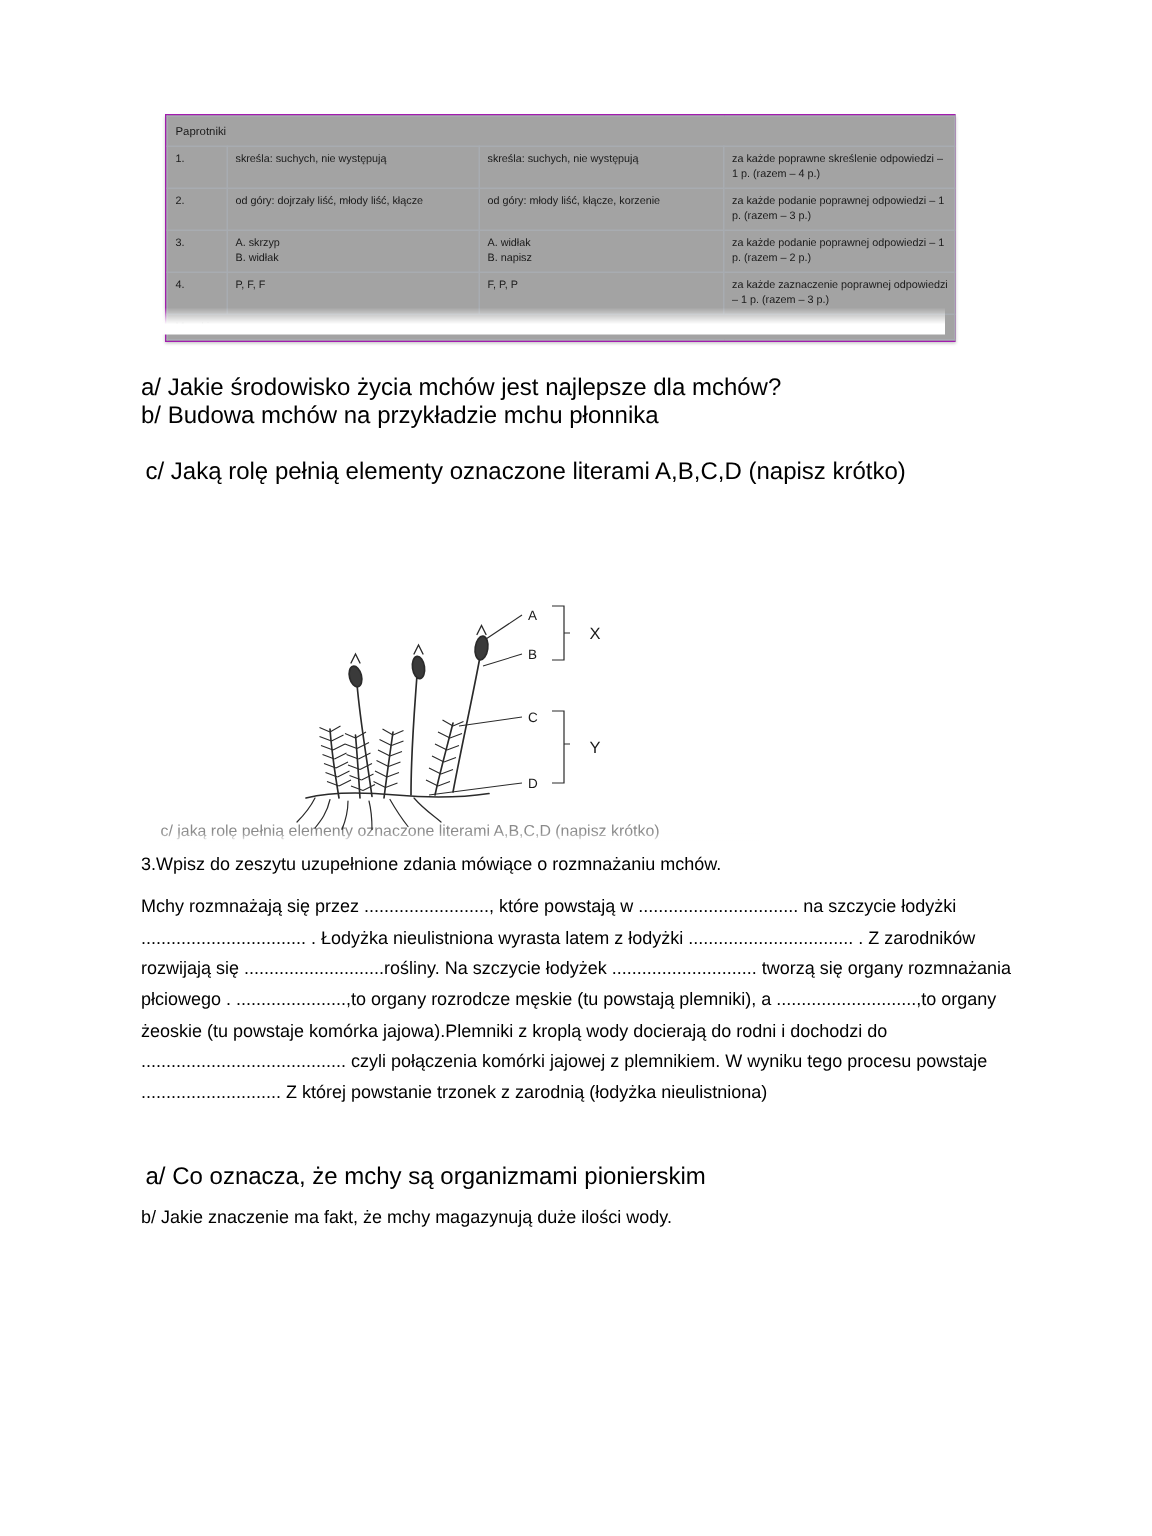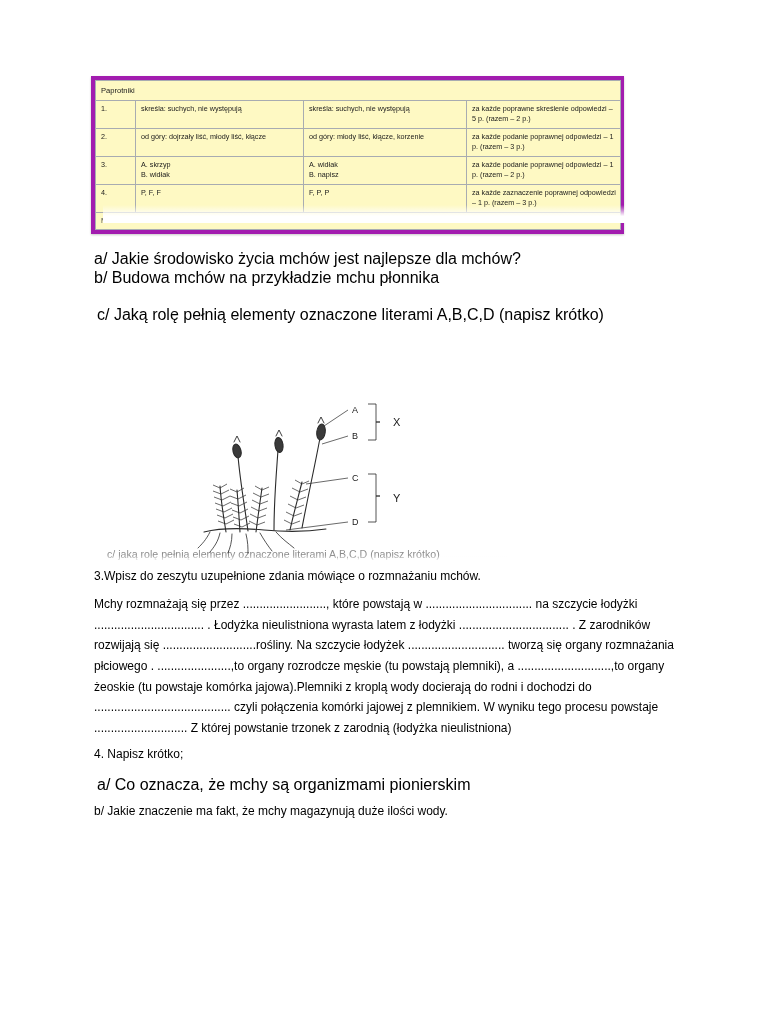--- a/index.html
+++ b/index.html
@@ -17,25 +17,25 @@
   }
   .page {
     position: absolute;
     inset: 0;
     background: #ffffff;
   }
 
   
   .table-wrap {
     position: absolute;
-    left: 91px;
+    left: 110px;
     top: 76px;
     width: 525px;
-    border: 4px solid #a21caf;
-    background: #fef9c3;
+    border: 1px solid #a21caf;
+    background: #a3a3a3;
     box-shadow: 0 1px 2px rgba(0,0,0,0.22);
   }
   table.keytable {
     border-collapse: collapse;
     width: 100%;
     table-layout: fixed;
     font-size: 7.2px;
     color: #1a1a1a;
   }
   table.keytable td {
@@ -140,21 +140,21 @@
           <col class="col-c">
       </colgroup>
       <tbody>
         <tr class="title">
           <td colspan="4">Paprotniki</td>
         </tr>
         <tr>
           <td>1.</td>
           <td>skreśla: suchych, nie występują</td>
           <td>skreśla: suchych, nie występują</td>
-          <td>za każde poprawne skreślenie odpowiedzi – 5 p. (razem – 2 p.)</td>
+          <td>za każde poprawne skreślenie odpowiedzi – 1 p. (razem – 4 p.)</td>
         </tr>
         <tr>
           <td>2.</td>
           <td>od góry: dojrzały liść, młody liść, kłącze</td>
           <td>od góry: młody liść, kłącze, korzenie</td>
           <td>za każde podanie poprawnej odpowiedzi – 1 p. (razem – 3 p.)</td>
         </tr>
         <tr>
           <td>3.</td>
           <td style="white-space:pre-line">A. skrzyp
@@ -241,17 +241,16 @@
         <path d="M178,22 L186,22 L186,40 L190,40 L186,40 L186,58 L178,58"></path>
         <path d="M178,92 L186,92 L186,114 L190,114 L186,114 L186,140 L178,140"></path>
       </g>
     </svg>
   </div>
   <div class="figcaption">c/ jaką rolę pełnią elementy oznaczone literami A,B,C,D (napisz krótko)</div>
 
   <div class="para p3">3.Wpisz do zeszytu uzupełnione zdania mówiące o rozmnażaniu mchów.</div>
   <div class="para pfill">Mchy rozmnażają się przez ........................., które powstają w ................................ na szczycie łodyżki ................................. . Łodyżka nieulistniona wyrasta latem z łodyżki ................................. . Z zarodników rozwijają się ............................rośliny. Na szczycie łodyżek ............................. tworzą się organy rozmnażania płciowego . ......................,to organy rozrodcze męskie (tu powstają plemniki), a ............................,to organy żeoskie (tu powstaje komórka jajowa).Plemniki z kroplą wody docierają do rodni i dochodzi do ......................................... czyli połączenia komórki jajowej z plemnikiem. W wyniku tego procesu powstaje ............................ Z której powstanie trzonek z zarodnią (łodyżka nieulistniona)</div>
 
-  <div class="para p4">4. Napisz krótko;</div>
   <div class="txt p4a">a/ Co oznacza, że mchy są organizmami pionierskim</div>
   <div class="para p4b">b/ Jakie znaczenie ma fakt, że mchy magazynują duże ilości wody.</div>
 
 </div>
 
 </body></html>

